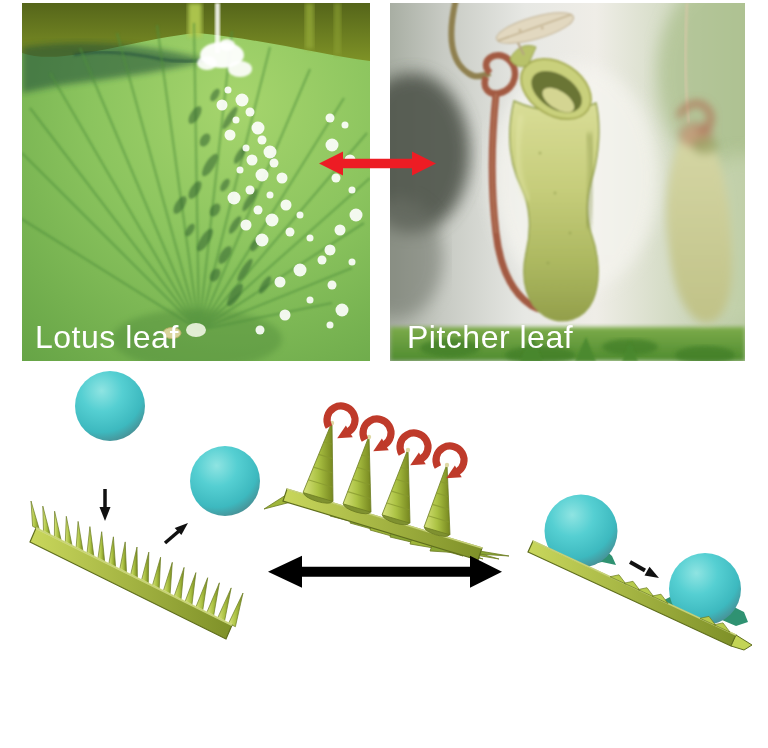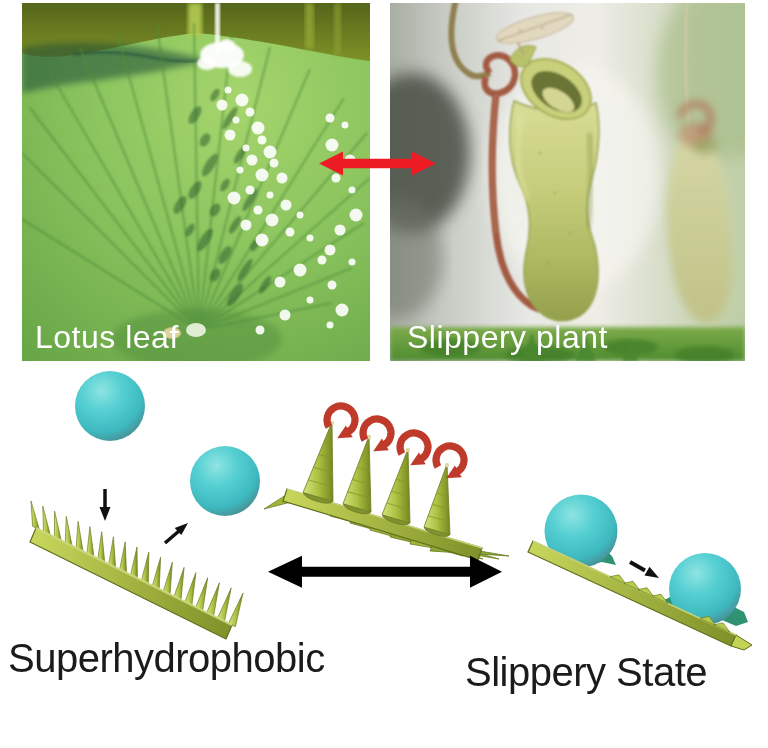--- a/index.html
+++ b/index.html
@@ -234,21 +234,21 @@
           <path d="M106,27 L184,22" stroke="#bfae8a" stroke-width="1.5" fill="none"></path>
           <circle cx="130" cy="23" r="1.5" fill="#c9b896"></circle>
             <circle cx="152" cy="27" r="1.5" fill="#c9b896"></circle>
         </g>
         <path d="M128,40 L134,52" stroke="#b5a480" stroke-width="2"></path>
       </g>
       <path d="M130,358 L142,330 L152,358 Z" fill="#49882e" opacity="0.85" filter="url(#pb1)"></path>
       <path d="M185,358 L196,334 L206,358 Z" fill="#49882e" opacity="0.85" filter="url(#pb1)"></path>
       <path d="M232,358 L240,338 L248,358 Z" fill="#49882e" opacity="0.85" filter="url(#pb1)"></path>
     </svg>
-    <div class="photo-label">Slippery plant</div>
+    <div class="photo-label">Pitcher leaf</div>
   </div>
 
   <svg id="overlay" viewBox="0 0 768 748">
     <defs>
       <radialGradient id="dropG" cx="0.38" cy="0.28" r="0.85">
         <stop offset="0" stop-color="#8fe4e2"></stop>
           <stop offset="0.35" stop-color="#55cfd2"></stop>
         <stop offset="0.7" stop-color="#3db9bf"></stop>
           <stop offset="0.92" stop-color="#4a8a8f"></stop>
         <stop offset="1" stop-color="#5e7a7e"></stop>
@@ -383,17 +383,15 @@
         <polygon points="714,624.7 723,622.9 730,632.2"></polygon>
       </g>
       <g stroke="#111111" stroke-width="4" fill="#111111">
         <line x1="630" y1="562" x2="645" y2="570.6"></line>
         <polygon points="659,578 644.5,575.6 649.5,566.8" stroke="none"></polygon>
       </g>
     </g>
   </svg>
 
   <div class="state-label" id="label-superhydrophobic">
-    <div>Superhydrophobic</div>
   </div>
-  <div class="state-label" id="label-slippery">Slippery State</div>
 
 </div>
 
 </body></html>

